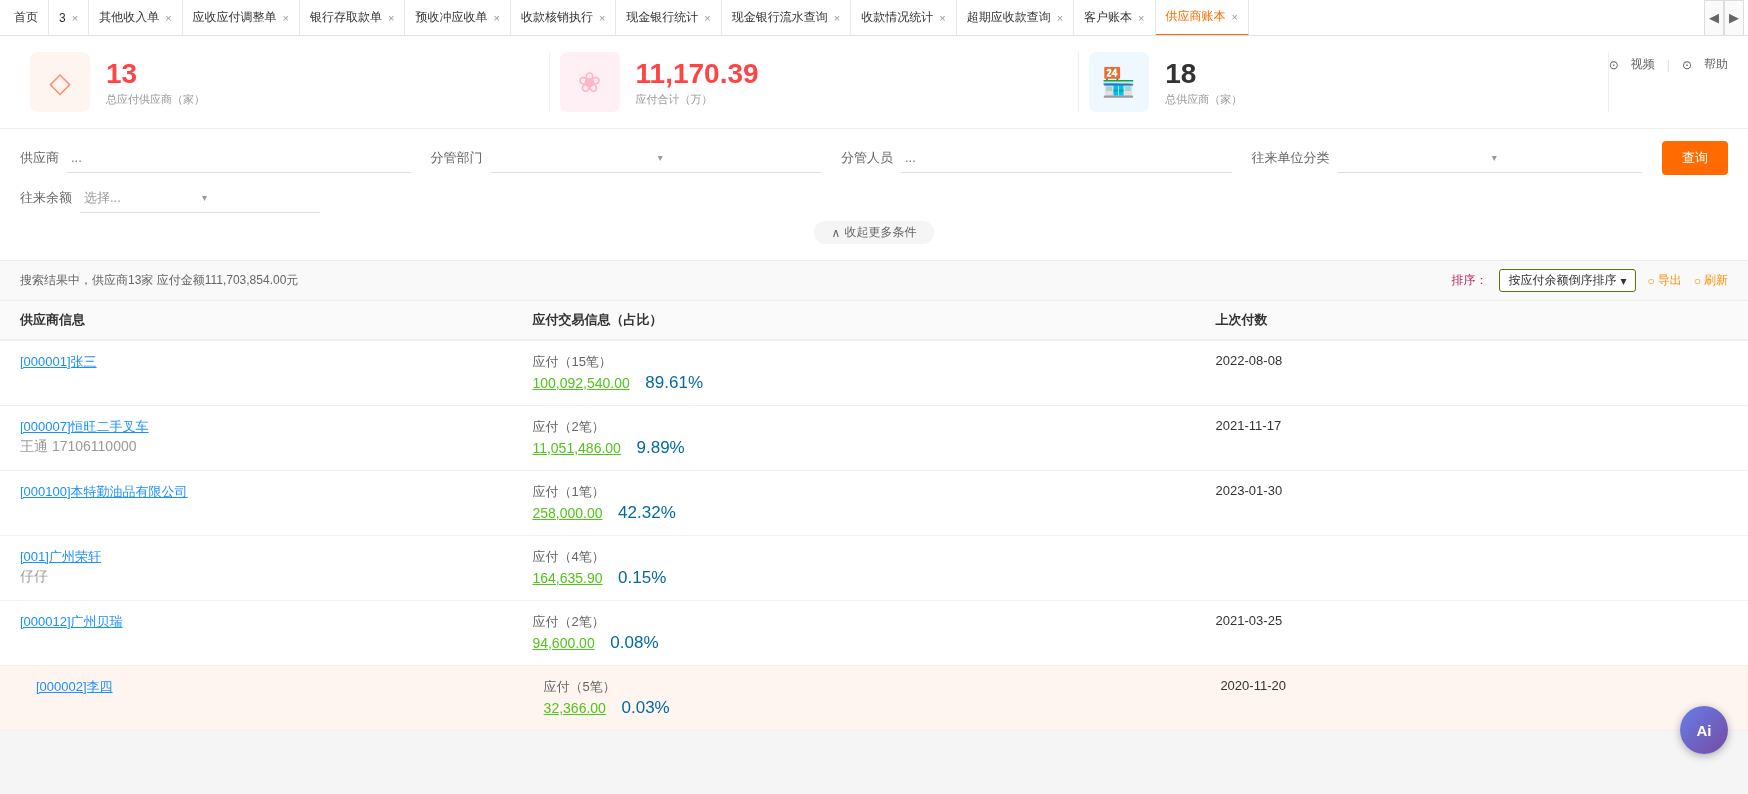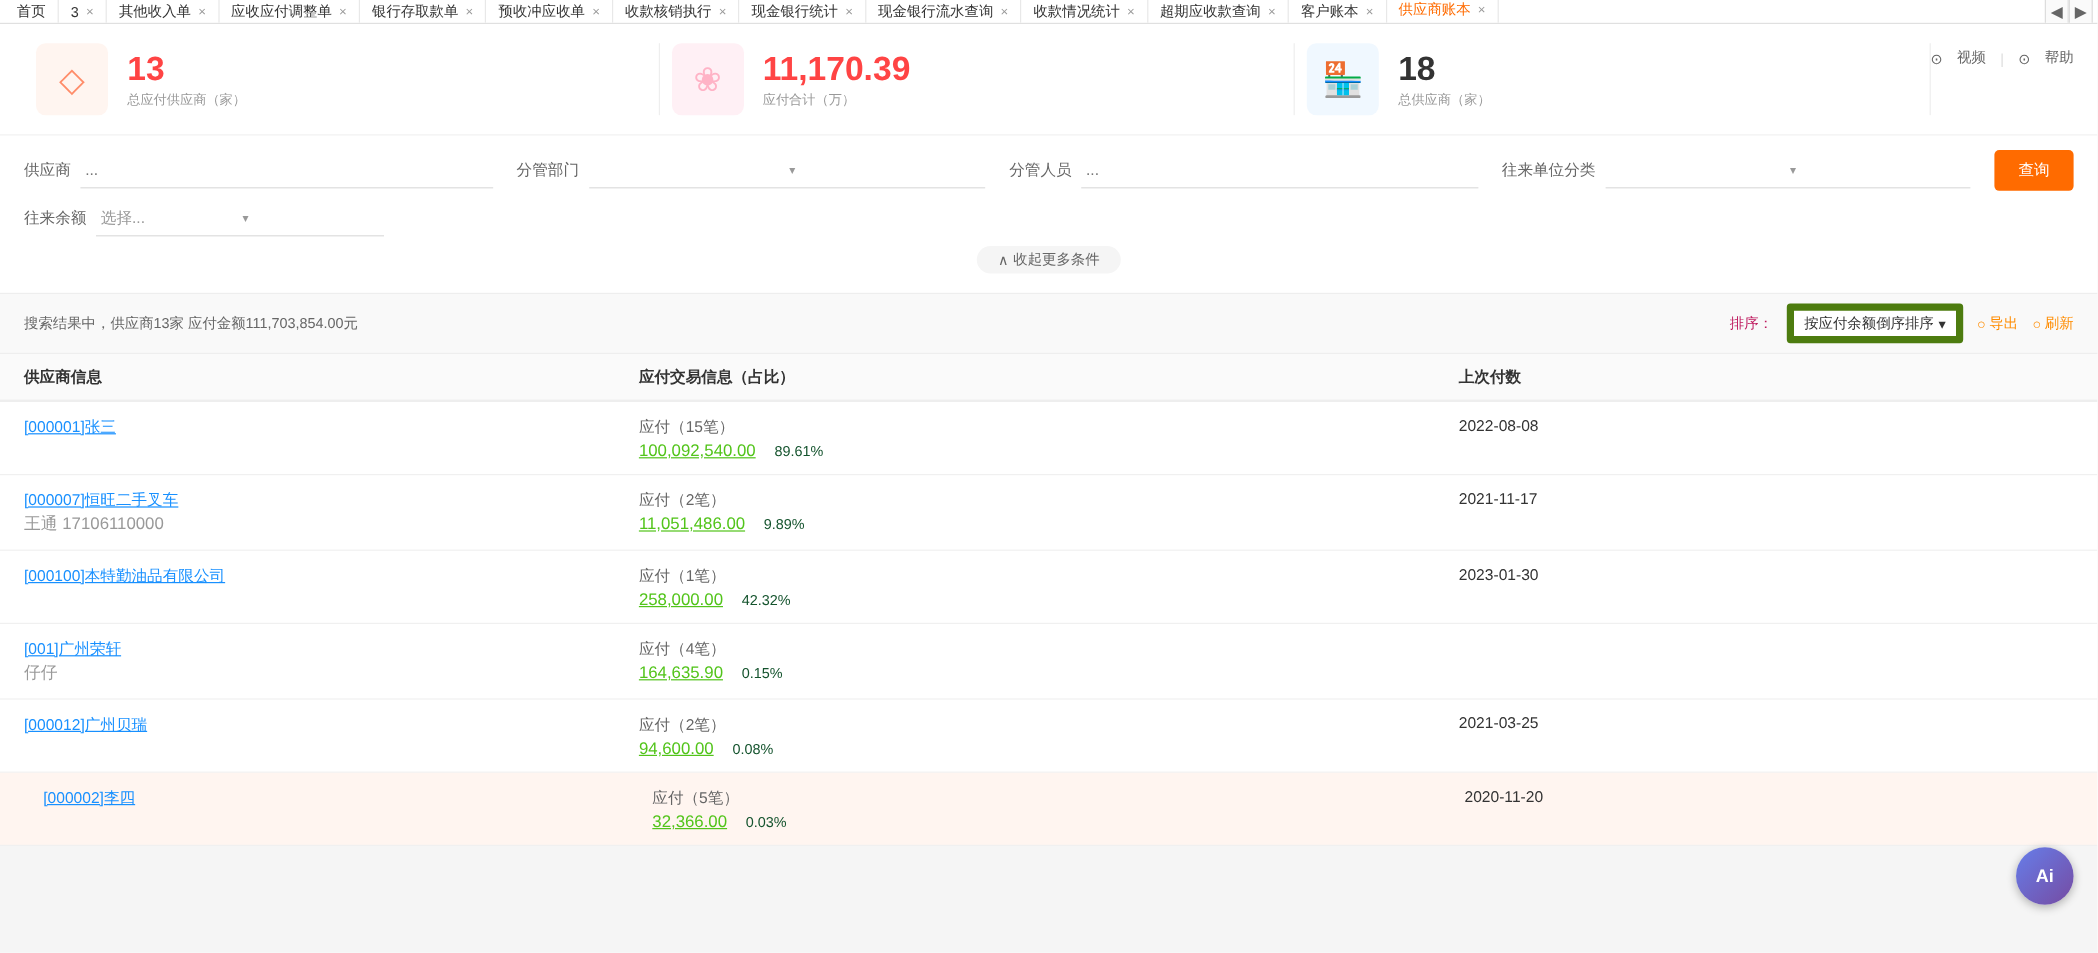--- a/index.html
+++ b/index.html
@@ -4,21 +4,21 @@
   <style>
     * { margin: 0; padding: 0; box-sizing: border-box; }
     body { font-family: 'Microsoft YaHei', Arial, sans-serif; font-size: 13px; background: #f5f5f5; color: #333; width: 1748px; min-height: 794px; overflow-x: hidden; }
 
     
     .top-nav {
       background: #fff;
       border-bottom: 1px solid #e0e0e0;
       display: flex;
       align-items: center;
-      height: 20px;
+      height: 36px;
       overflow: hidden;
       padding: 0 4px;
     }
     .nav-tab {
       display: inline-flex;
       align-items: center;
       padding: 0 10px;
       height: 36px;
       font-size: 12px;
       color: #333;
@@ -159,21 +159,21 @@
     }
     .result-bar .result-actions { display: flex; align-items: center; gap: 12px; }
     .result-bar .sort-label { color: #be185d; }
     .sort-btn {
       display: flex;
       align-items: center;
       gap: 4px;
       color: #333;
       cursor: pointer;
       font-size: 12px;
-      border: 6px solid #4d7c0f;
+      border: 1px solid #4d7c0f;
       border-radius: 3px;
       padding: 2px 8px;
       background: #fff;
     }
     .action-btn {
       display: flex;
       align-items: center;
       gap: 3px;
       color: #ff8c00;
       cursor: pointer;
@@ -208,21 +208,21 @@
 
     .supplier-name a {
       color: #1890ff;
       text-decoration: underline;
       cursor: pointer;
       font-size: 13px;
     }
     .supplier-sub { color: #999; font-size: 14px; margin-top: 2px; }
     .trans-label { color: #666; font-size: 13px; margin-bottom: 2px; }
     .trans-amount { color: #52c41a; font-size: 14px; font-weight: 500; text-decoration: underline; cursor: pointer; }
-    .trans-percent { color: #14532d; font-size: 12px; margin-left: 12px; }
+    .trans-percent { color: #0369a1; font-size: 17px; margin-left: 12px; }
 
     
     .table-scroll { max-height: 440px; overflow-y: auto; }
     .table-scroll::-webkit-scrollbar { width: 6px; }
     .table-scroll::-webkit-scrollbar-thumb { background: #ddd; border-radius: 3px; }
   </style>
 </head>
 <body>
 
 <div class="top-nav">

